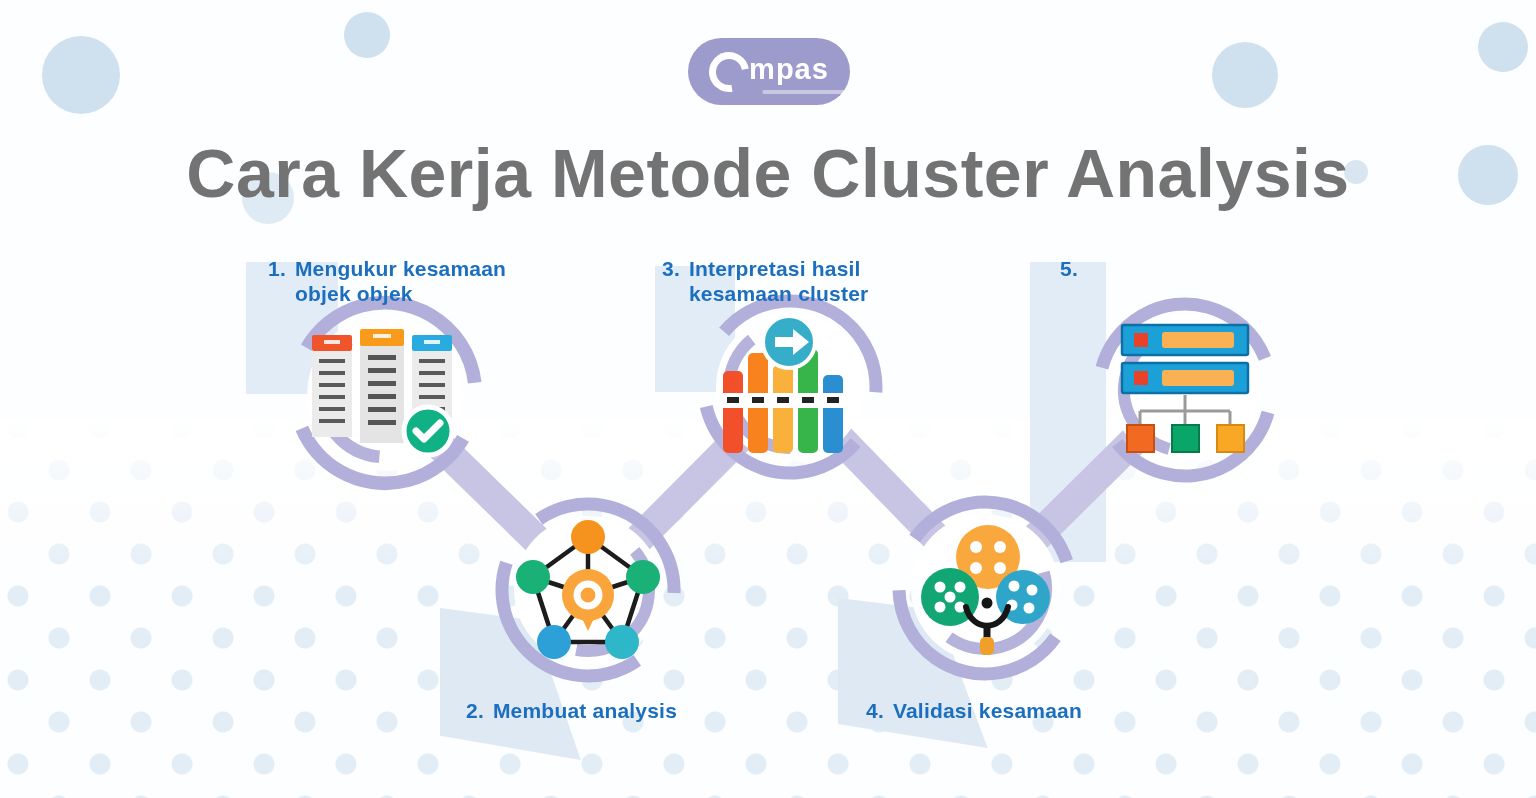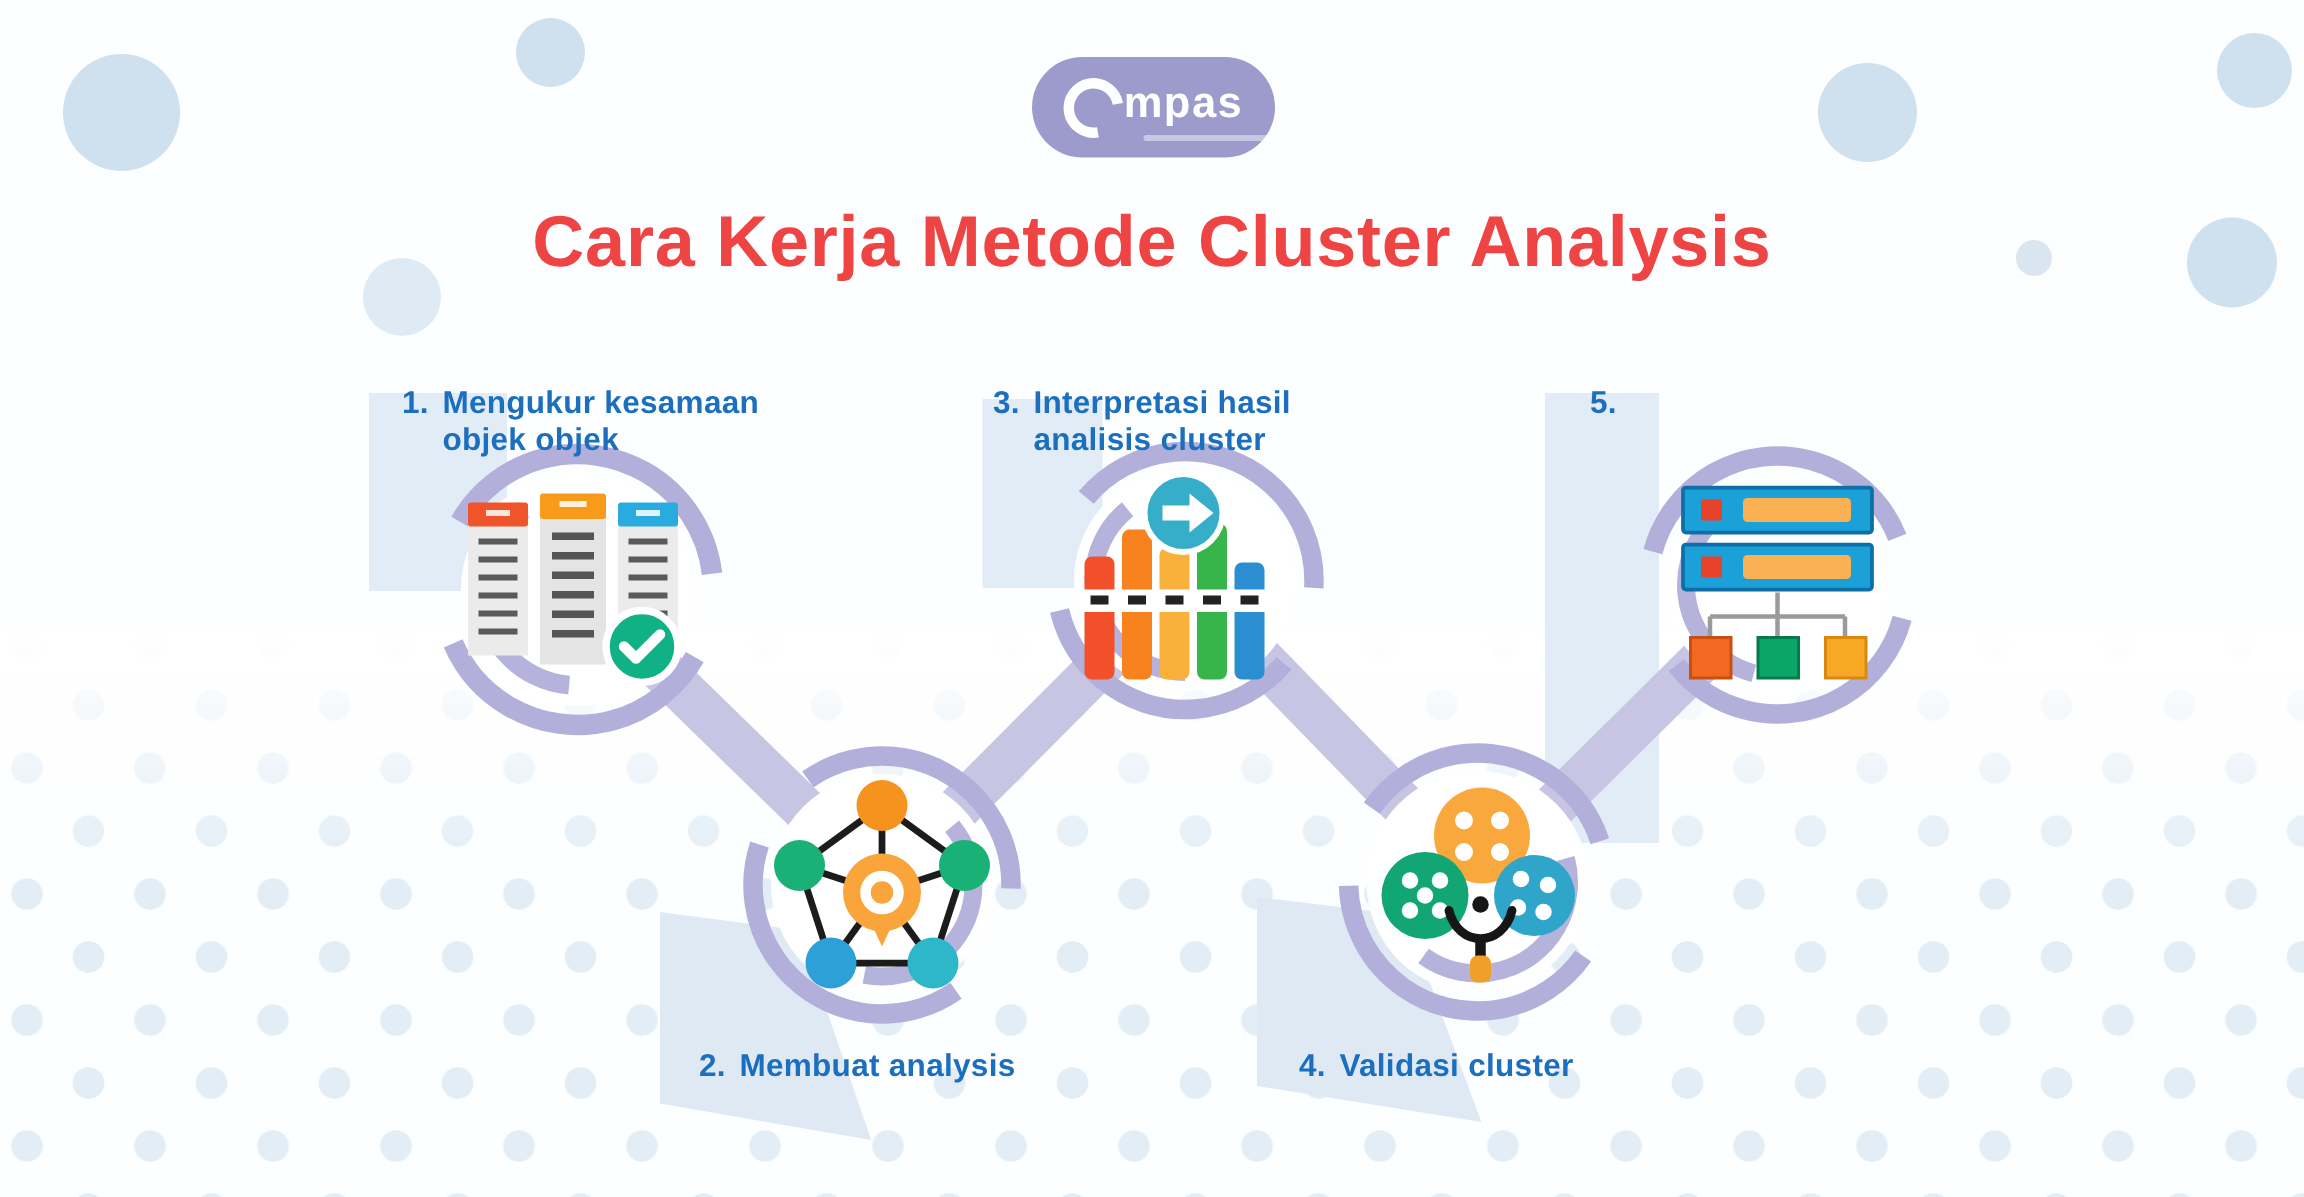--- a/index.html
+++ b/index.html
@@ -32,21 +32,21 @@
   .arc-inner{fill:none;stroke:#b5b3dc;stroke-width:12;}
   .icon{position:absolute;inset:0;display:flex;align-items:center;justify-content:center;}
 
   
   .step-label{position:absolute;display:flex;gap:9px;z-index:6;color:#1b6fbe;
     font-weight:bold;font-size:21px;line-height:1.2;letter-spacing:.2px;}
   .step-label .txt{white-space:pre-line;}
 
   
   .title{position:absolute;left:0;top:134px;width:1536px;text-align:center;z-index:7;
-    color:#ef4444;font-size:48px;font-weight:bold;letter-spacing:.5px;}
+    color:#737373;font-size:68px;font-weight:bold;letter-spacing:.5px;}
 
   
   .logo{position:absolute;left:688px;top:38px;width:162px;height:67px;z-index:7;
     background:#9d9bcb;border-radius:34px;display:flex;align-items:center;
     justify-content:center;gap:0;}
   .cring{width:26px;height:26px;border:7px solid #ffffff;border-right-color:transparent;
     border-radius:50%;transform:rotate(35deg);display:inline-block;}
   .logo .word{color:#ffffff;font-size:29px;font-weight:bold;letter-spacing:1px;
     transform:translateY(-2px);}
   .tagline{position:absolute;left:50%;bottom:11px;transform:translateX(-8%);
@@ -247,32 +247,32 @@
   </div>
 
   <div class="step-label" style="left:268px;top:256px;">
     <span class="num">1.</span>
     <span class="txt">Mengukur kesamaan
 objek objek</span>
   </div>
   <div class="step-label" style="left:662px;top:256px;">
     <span class="num">3.</span>
     <span class="txt">Interpretasi hasil
-analisis cluster</span>
+kesamaan cluster</span>
   </div>
   <div class="step-label" style="left:1060px;top:256px;">
     <span class="num">5.</span>
   </div>
   <div class="step-label" style="left:466px;top:698px;">
     <span class="num">2.</span>
     <span class="txt">Membuat analysis</span>
   </div>
   <div class="step-label" style="left:866px;top:698px;">
     <span class="num">4.</span>
-    <span class="txt">Validasi cluster</span>
+    <span class="txt">Validasi kesamaan</span>
   </div>
 
   <div class="title">Cara Kerja Metode Cluster Analysis</div>
 
   <div class="logo">
     <span class="cring"></span>
     <span class="word">mpas</span>
     <span class="tagline"></span>
   </div>
 

